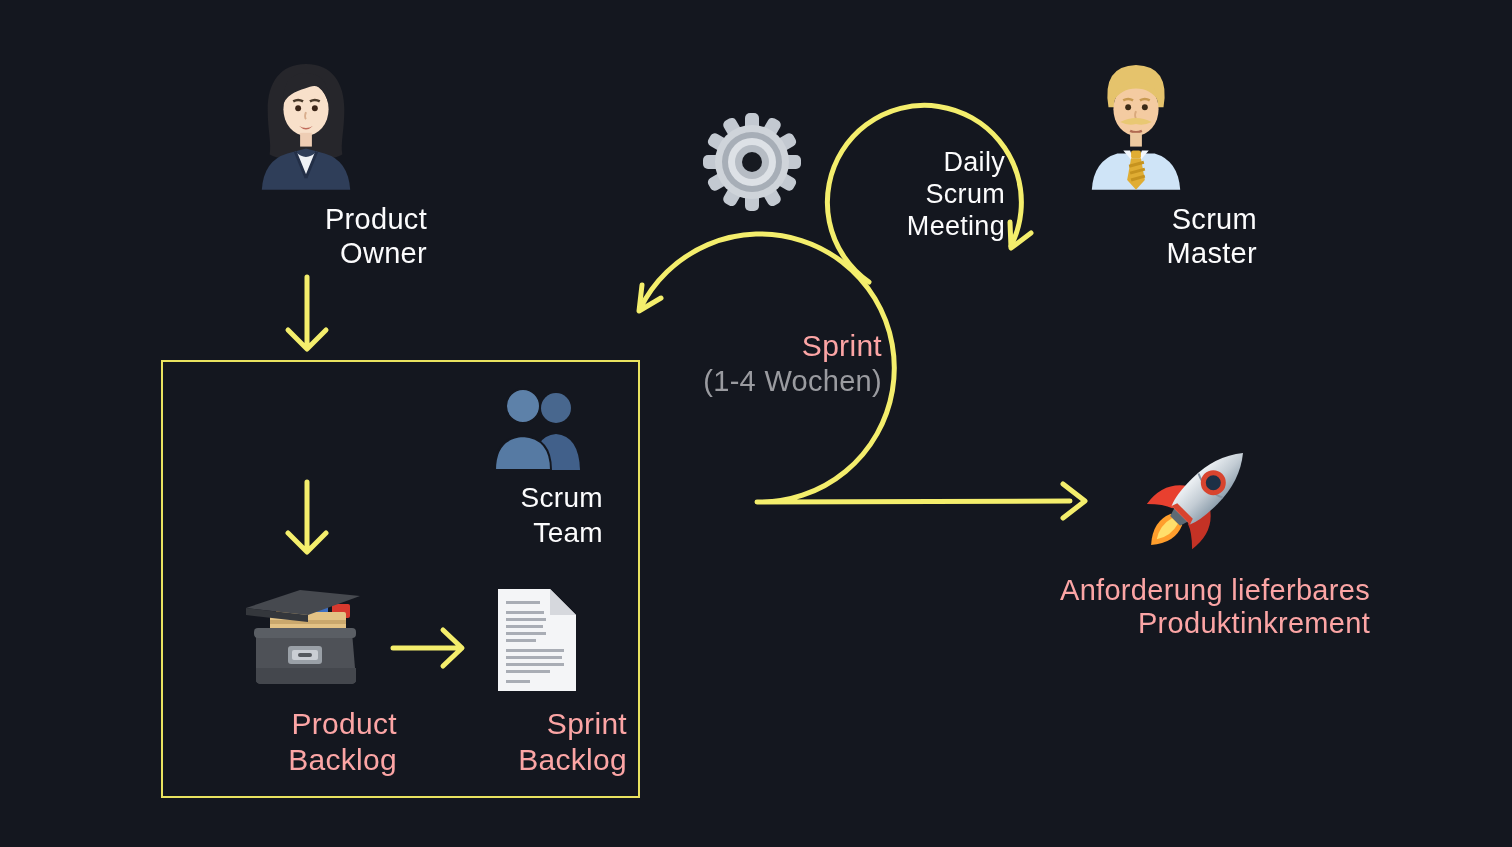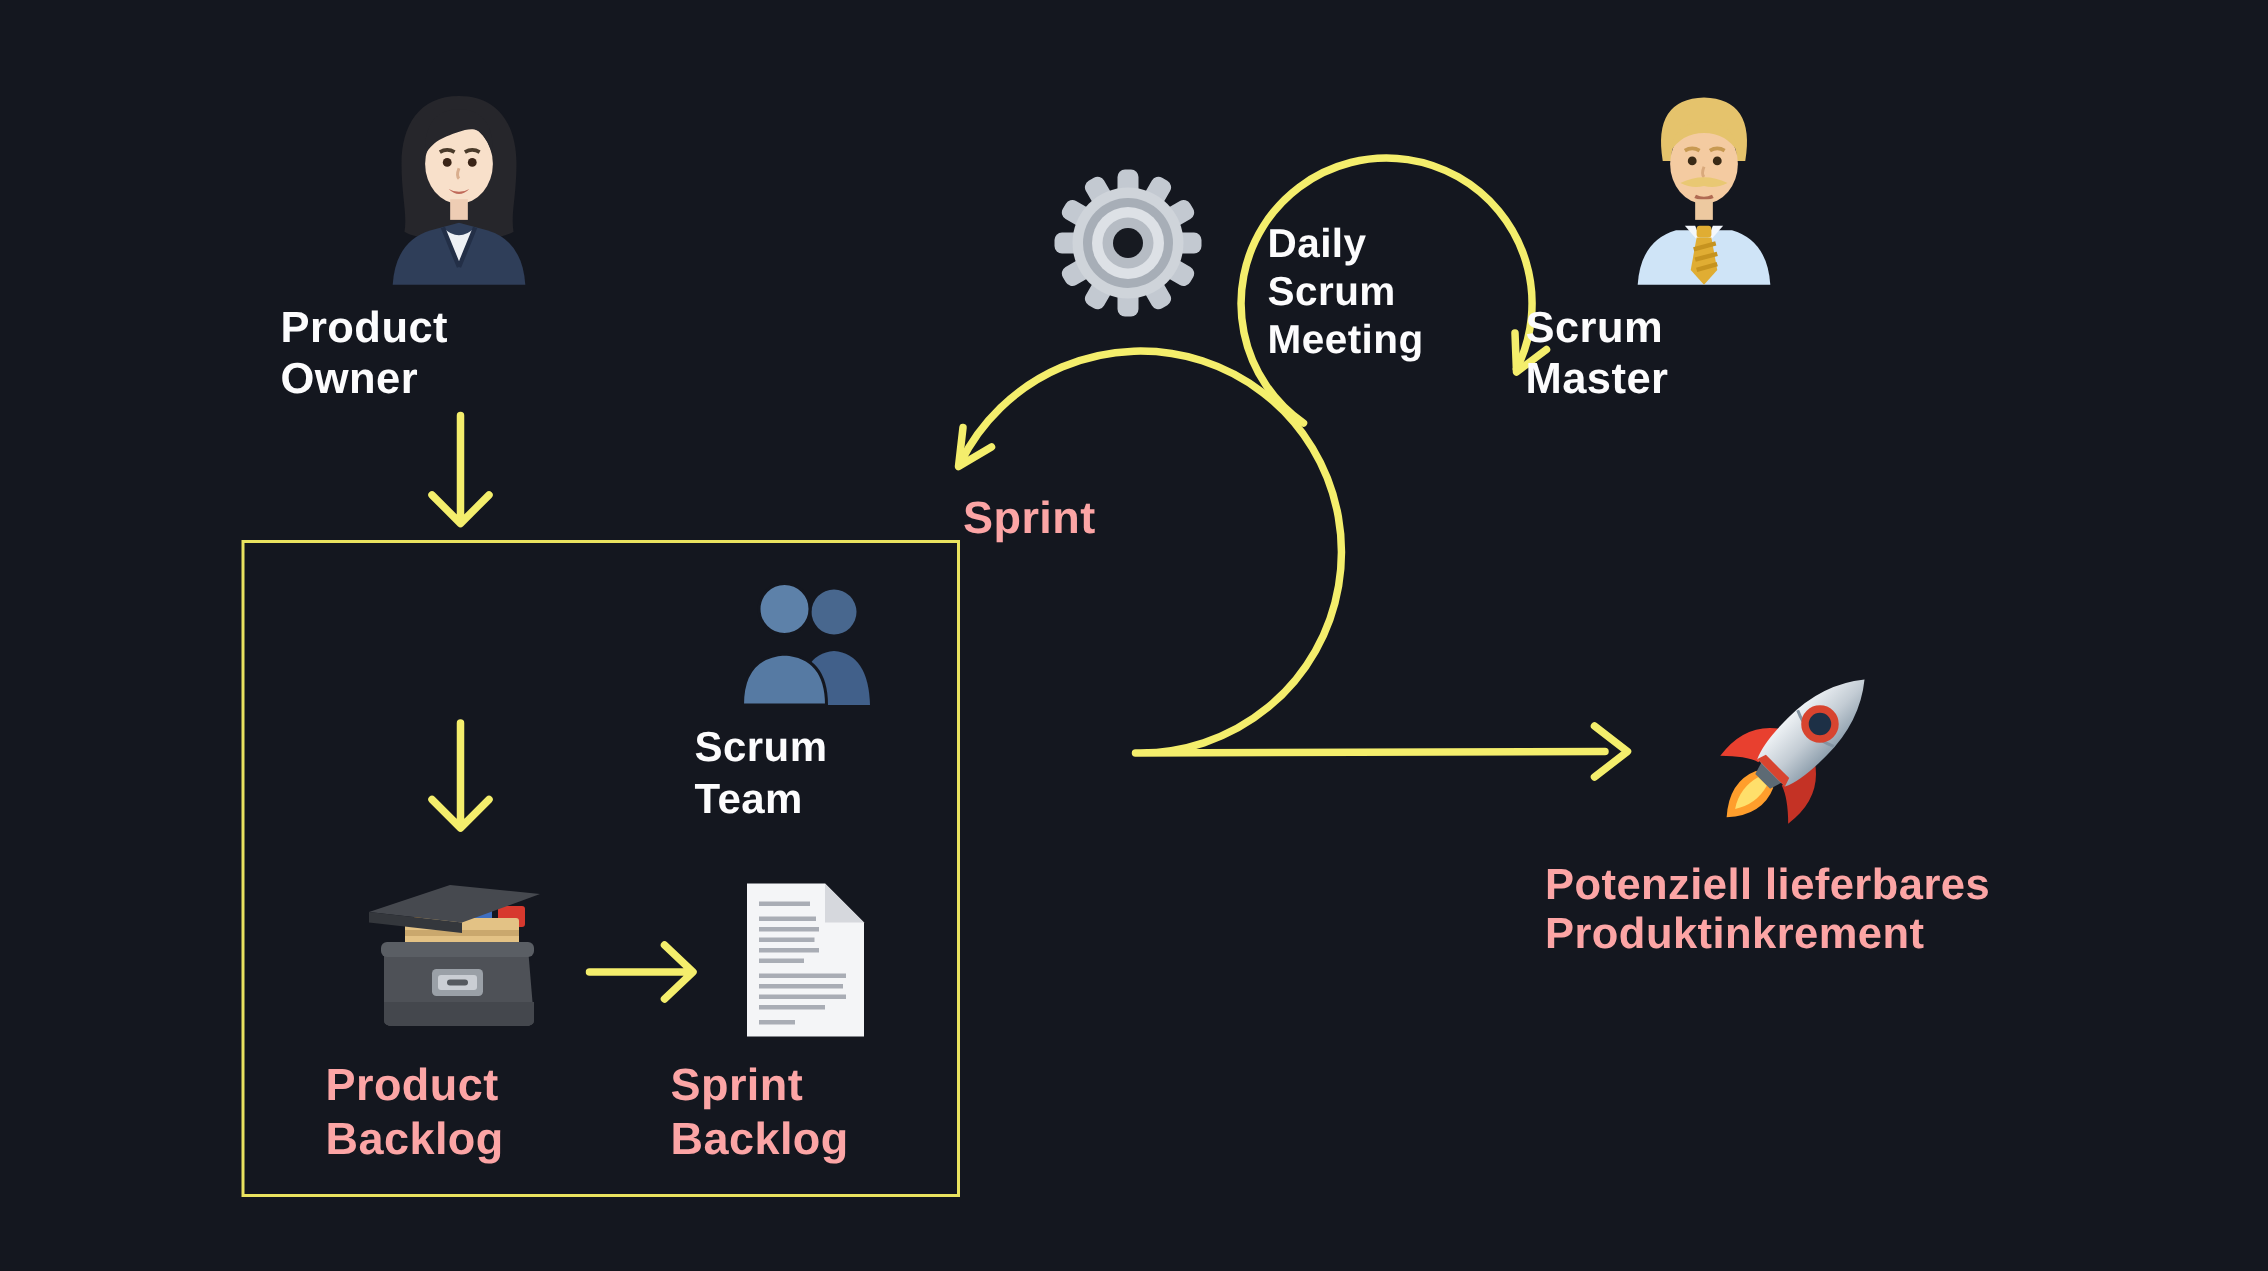--- a/index.html
+++ b/index.html
@@ -2,21 +2,21 @@
 <html><head>
 <meta charset="utf-8">
 <style>
   html,body{margin:0;padding:0;background:#14171f;}
   .stage{
     position:relative;width:1512px;height:847px;background:#14171f;
     font-family:"Liberation Sans",sans-serif;overflow:hidden;
   }
   .overlay{position:absolute;left:0;top:0;}
   .label{
-    position:absolute;font-weight:700;text-align:left;
+    position:absolute;font-weight:400;text-align:right;
     white-space:pre-line;letter-spacing:.3px;color:#fcfcfd;
   }
   .lbl-white{color:#fcfcfd;}
   .lbl-yellow{color:#fca5a5;}
   .lbl-gray{color:#9a9ba0;}
   .icon{position:absolute;}
   .icon svg{display:block;width:100%;height:100%;}
   .planning-box{
     position:absolute;left:161px;top:360px;width:479px;height:438px;
     border:2px solid #e9e35f;box-sizing:border-box;
@@ -106,20 +106,21 @@
       <circle cx="50" cy="50" r="17" fill="#b6bcc4"></circle>
       <circle cx="50" cy="50" r="10" fill="#171a21"></circle>
     </svg>
   </div>
 
   <div class="label lbl-white" style="left:845px;top:146px;width:160px;font-size:27px;line-height:32px">Daily
 Scrum
 Meeting</div>
 
   <div class="label lbl-yellow" style="left:642px;top:328px;width:240px;font-size:30px;line-height:36px">Sprint</div>
+  <div class="label lbl-gray" style="left:642px;top:364px;width:240px;font-size:29px;line-height:34px">(1-4 Wochen)</div>
 
 
   <div class="icon" style="left:489px;top:384px;width:100px;height:86px">
     <svg viewBox="0 0 100 86">
       <circle cx="67" cy="24" r="15" fill="#48678e"></circle>
       <path d="M45 86 Q44 52 67 50 Q90 52 91 86 Z" fill="#41608a"></path>
       <circle cx="34" cy="22" r="17" fill="#5d81a9" stroke="#14171f" stroke-width="2"></circle>
       <path d="M6 86 Q6 54 34 52 Q62 54 62 86 Z" fill="#567aa3" stroke="#14171f" stroke-width="2"></path>
     </svg>
   </div>
@@ -184,16 +185,16 @@
         <path d="M-10 28 L10 28 L7 38 L-7 38 Z" fill="#5d6a74"></path>
         <path d="M-15 4 Q-36 18 -32 46 Q-20 34 -11 31 Z" fill="#e8402f"></path>
         <path d="M15 4 Q36 18 32 46 Q20 34 11 31 Z" fill="#c43225"></path>
         <path d="M0 -58 Q18 -36 18 -4 Q18 20 13 30 L-13 30 Q-18 20 -18 -4 Q-18 -36 0 -58 Z" fill="url(#rbody)"></path>
         <path d="M-17 -12 Q0 -4 17 -12" stroke="#8494a2" stroke-width="2" fill="none"></path>
         <path d="M-13 30 L13 30 L11 24 L-11 24 Z" fill="#d8442f"></path>
         <circle cx="0" cy="-16" r="10" fill="#1d3046" stroke="#d8442f" stroke-width="5"></circle>
       </g>
     </svg>
   </div>
-  <div class="label lbl-yellow" style="left:1030px;top:574px;width:340px;font-size:29px;line-height:33px">Potenziell lieferbares
+  <div class="label lbl-yellow" style="left:1030px;top:574px;width:340px;font-size:29px;line-height:33px">Anforderung lieferbares
 Produktinkrement</div>
 
 </div>
 
 </body></html>

